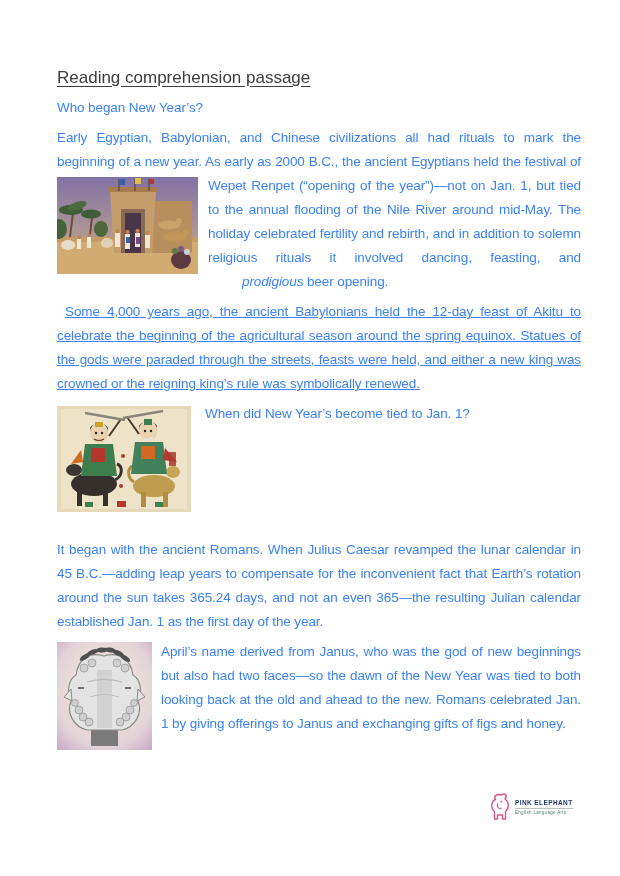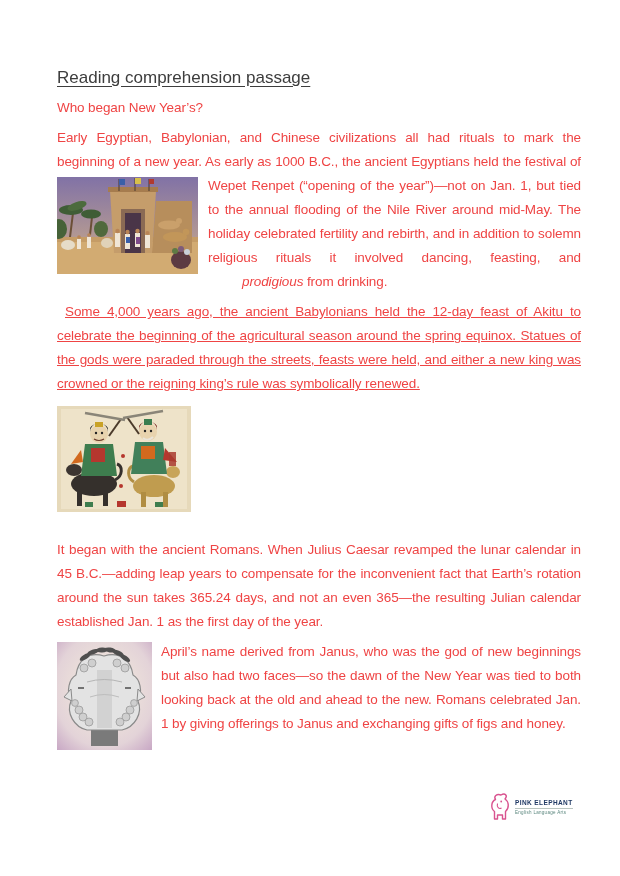--- a/index.html
+++ b/index.html
@@ -3,21 +3,21 @@
 <meta charset="utf-8">
 <style>
   html,body{margin:0;padding:0;background:#ffffff;}
   body{width:620px;height:876px;position:relative;overflow:hidden;
        font-family:"Liberation Sans","DejaVu Sans",sans-serif;}
   .page{position:relative;width:620px;height:712px;background:#fff;}
   .content{padding:66px 39px 0 57px;color:#3d3d3d;}
   h1.title{font-size:17px;line-height:24px;font-weight:500;margin:0 0 6px;
            color:#3d3d3d;text-decoration:underline;text-underline-offset:3px;}
   p{font-size:13.5px;line-height:24px;margin:0 0 6px;text-align:justify;
-    letter-spacing:-0.1px;color:#ef4444;}
+    letter-spacing:-0.1px;color:#3b82f6;}
   p.question{text-align:left;margin:0 0 6px;}
   p.intro{margin:0 0 0;text-align-last:justify;}
   .img-section{overflow:hidden;margin:0 0 6px;}
   .img-section p{margin:0 0 6px;}
   .img-section p:last-child{margin-bottom:0;}
   .float-img{float:left;display:block;}
   .img-egypt{width:141px;height:97px;margin:3px 10px 20px 0;}
   .img-china{width:134px;height:106px;margin:4px 14px 20px 0;}
   .img-janus{width:95px;height:108px;margin:2px 9px 24px 0;}
   p.indent{text-indent:8px;text-decoration:underline;}
@@ -31,21 +31,21 @@
 </head>
 <body>
 
 <div class="page">
   <div class="content">
 
     <h1 class="title">Reading comprehension passage</h1>
 
     <p class="question">Who began New Year’s?</p>
 
-    <p class="intro">Early Egyptian, Babylonian, and Chinese civilizations all had rituals to mark the beginning of a new year. As early as 1000 B.C., the ancient Egyptians held the festival of</p>
+    <p class="intro">Early Egyptian, Babylonian, and Chinese civilizations all had rituals to mark the beginning of a new year. As early as 2000 B.C., the ancient Egyptians held the festival of</p>
 
     <div class="img-section">
       <svg class="float-img img-egypt" viewBox="0 0 141 97" preserveAspectRatio="none">
         <defs>
           <linearGradient id="sky" x1="0" y1="0" x2="0" y2="1">
             <stop offset="0" stop-color="#8172a6"></stop>
               <stop offset="0.65" stop-color="#b59a92"></stop>
               <stop offset="1" stop-color="#caa77e"></stop>
           </linearGradient>
         </defs>
@@ -92,21 +92,21 @@
             <circle cx="80.5" cy="54" r="2.2"></circle>
           <circle cx="90.5" cy="56" r="2"></circle>
             <circle cx="32" cy="58" r="1.8"></circle>
             <circle cx="22" cy="60" r="1.8"></circle>
         </g>
         <rect x="79" y="60" width="4" height="7" fill="#7d4a8a"></rect>
         <rect x="69" y="60" width="4" height="6" fill="#3a5fa8"></rect>
         <ellipse cx="11" cy="68" rx="7" ry="5" fill="#e6dcc8"></ellipse>
         <ellipse cx="50" cy="66" rx="6" ry="5" fill="#e0d2b8"></ellipse>
       </svg>
-      <p><span>Wepet Renpet (“opening of the year”)—not on Jan. 1, but tied to the annual flooding of the Nile River around mid-May. The holiday celebrated fertility and rebirth, and in addition to solemn religious rituals it involved dancing, feasting, and </span><span class="ital">prodigious</span><span> from drinking.</span></p>
+      <p><span>Wepet Renpet (“opening of the year”)—not on Jan. 1, but tied to the annual flooding of the Nile River around mid-May. The holiday celebrated fertility and rebirth, and in addition to solemn religious rituals it involved dancing, feasting, and </span><span class="ital">prodigious</span><span> beer opening.</span></p>
     </div>
 
     <p class="indent">Some 4,000 years ago, the ancient Babylonians held the 12-day feast of Akitu to celebrate the beginning of the agricultural season around the spring equinox. Statues of the gods were paraded through the streets, feasts were held, and either a new king was crowned or the reigning king’s rule was symbolically renewed.</p>
 
     <div class="img-section">
       <svg class="float-img img-china" viewBox="0 0 134 106" preserveAspectRatio="none">
         <rect width="134" height="106" fill="#e6d9ba"></rect>
         <rect x="4" y="3" width="126" height="100" fill="#eee3c9"></rect>
         <ellipse cx="37" cy="78" rx="23" ry="12" fill="#35302c"></ellipse>
         <rect x="20" y="84" width="5" height="16" fill="#35302c"></rect>
@@ -140,20 +140,21 @@
         <rect x="87" y="13" width="8" height="6" fill="#3a7d4e"></rect>
         <line x1="82" y1="28" x2="70" y2="11" stroke="#4a3a2a" stroke-width="2"></line>
         <line x1="66" y1="12" x2="106" y2="5" stroke="#8a8578" stroke-width="2.4"></line>
         <rect x="112" y="46" width="7" height="14" fill="#a8392e" opacity="0.85"></rect>
         <circle cx="66" cy="50" r="2" fill="#b5372e"></circle>
           <circle cx="64" cy="80" r="2" fill="#b5372e"></circle>
         <rect x="28" y="96" width="8" height="5" fill="#3e7d4e"></rect>
           <rect x="98" y="96" width="8" height="5" fill="#3e7d4e"></rect>
         <rect x="60" y="95" width="9" height="6" fill="#b5372e"></rect>
       </svg>
+      <p class="question">When did New Year’s become tied to Jan. 1?</p>
     </div>
 
     <p>It began with the ancient Romans. When Julius Caesar revamped the lunar calendar in 45 B.C.—adding leap years to compensate for the inconvenient fact that Earth’s rotation around the sun takes 365.24 days, and not an even 365—the resulting Julian calendar established Jan. 1 as the first day of the year.</p>
 
     <div class="img-section">
       <svg class="float-img img-janus" viewBox="0 0 95 108" preserveAspectRatio="none">
         <defs>
           <radialGradient id="jbg" cx="0.5" cy="0.45" r="0.75">
             <stop offset="0" stop-color="#f6efdd"></stop>
               <stop offset="0.7" stop-color="#e3d3d8"></stop>

